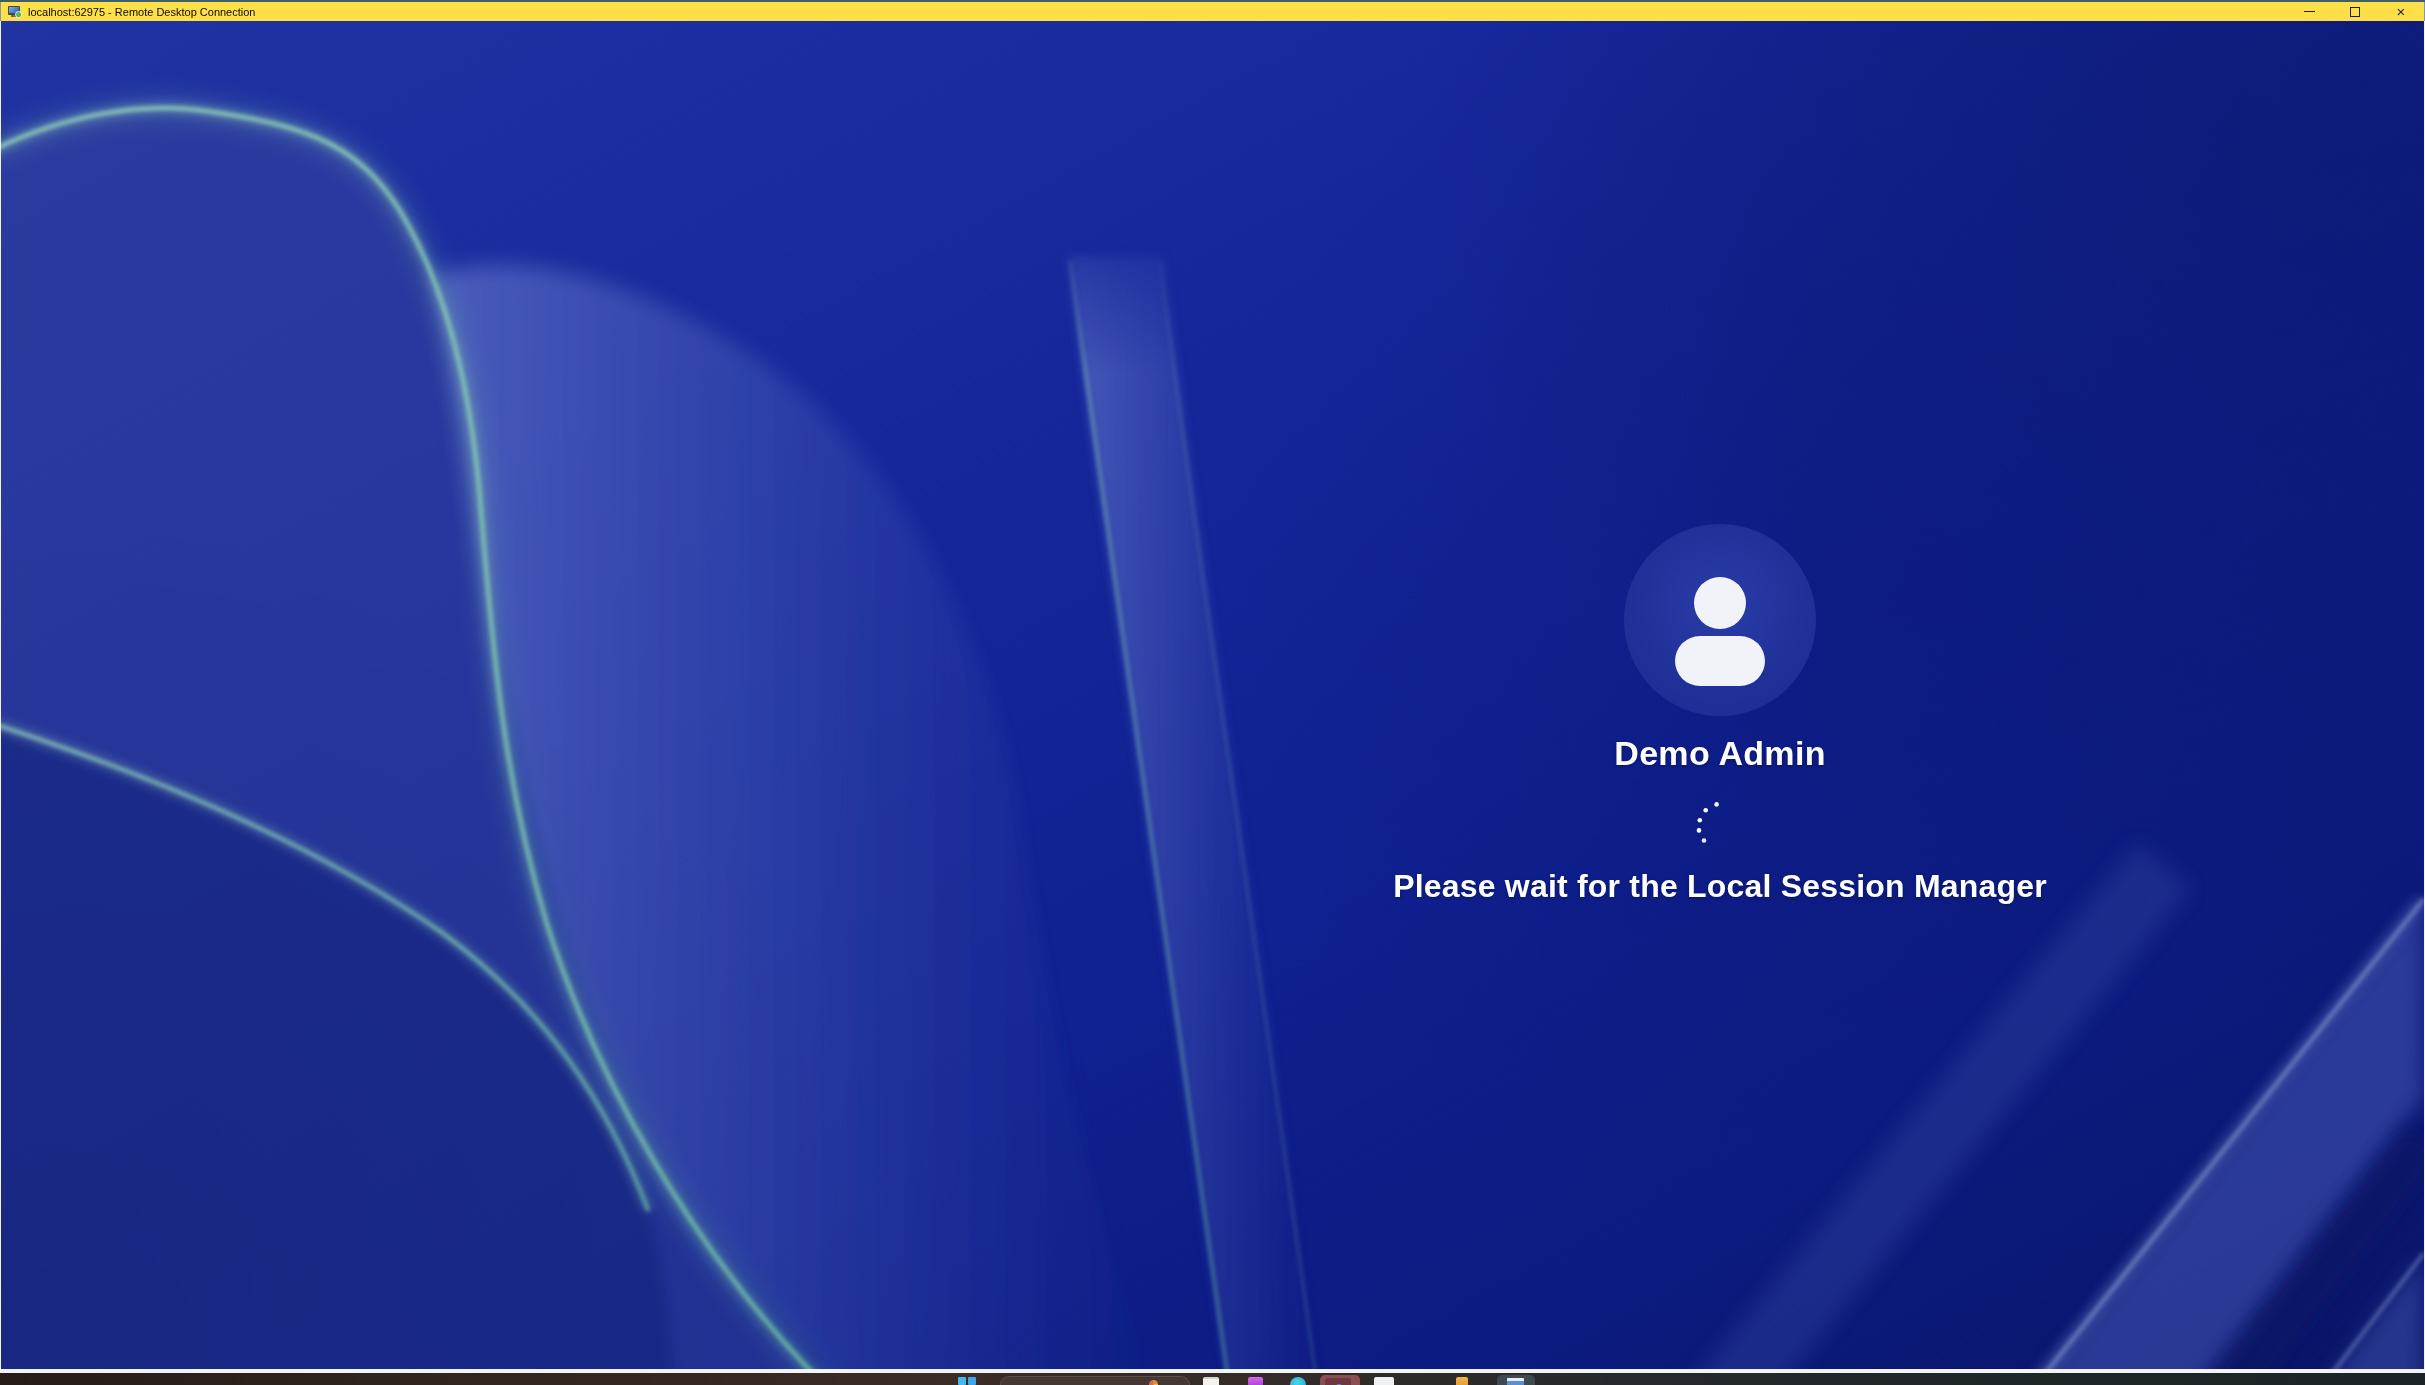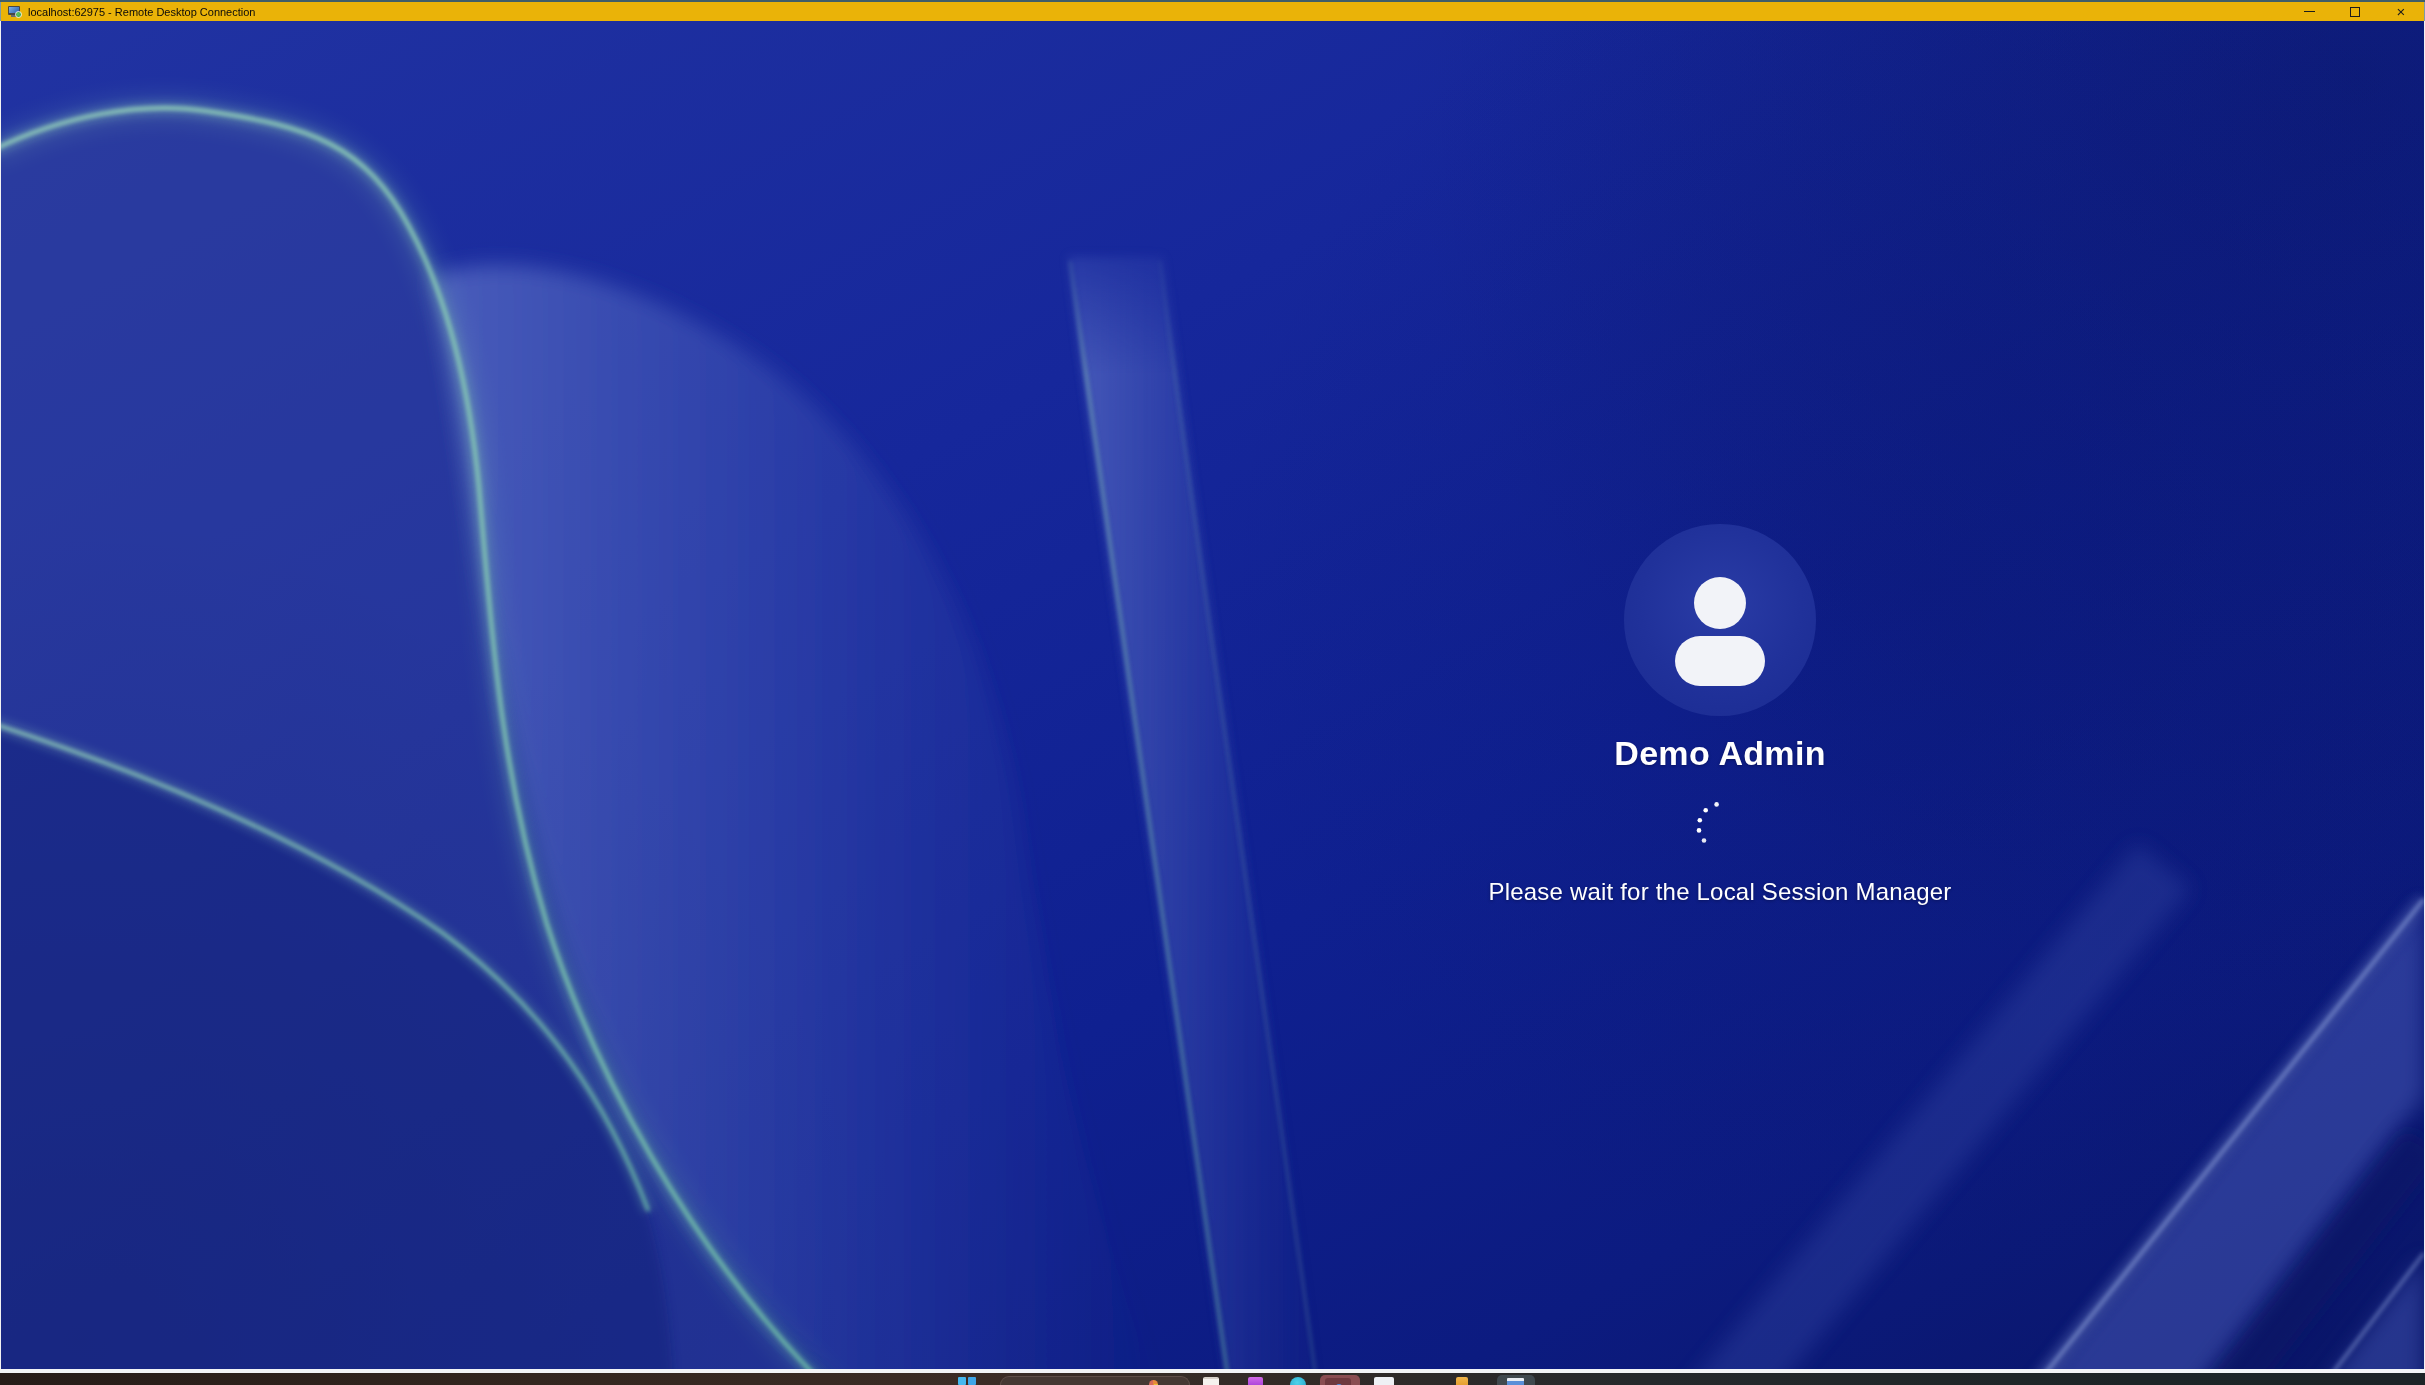--- a/index.html
+++ b/index.html
@@ -8,21 +8,21 @@
 
   #rdp-window {
     position:relative; width:2425px; height:1385px;
     background:#f2f2f2;
   }
 
   
   #top-accent { position:absolute; left:0; top:0; width:2425px; height:2px; background:#3f5e69; }
   #title-bar {
     position:absolute; left:0; top:2px; width:2425px; height:19px;
-    background:#eab308; display:flex; align-items:center;
+    background:#fde047; display:flex; align-items:center;
     border-left:1px solid #7e9aa6; border-right:1px solid #7e9aa6;
   }
   .rdp-ico { position:relative; width:14px; height:12px; margin-left:7px; flex:0 0 auto; }
   .rdp-ico .mon { position:absolute; left:0; top:0; width:12px; height:9px; background:#474747; border-radius:1px; }
   .rdp-ico .scr { position:absolute; left:1px; top:1px; width:10px; height:6px; background:linear-gradient(135deg,#7ab0e8,#2d5fae); }
   .rdp-ico .std { position:absolute; left:3px; top:9px; width:6px; height:2px; background:#6b6b6b; }
   .rdp-ico .badge { position:absolute; right:0; bottom:0; width:7px; height:7px; border-radius:50%;
     background:radial-gradient(circle at 40% 40%, #5fc468, #2f9e3c); border:1px solid #e9efe9; }
   #title-text { font-size:11px; color:#0a0a0a; margin-left:6px; white-space:nowrap; }
   #win-controls { margin-left:auto; display:flex; height:100%; }
@@ -45,21 +45,21 @@
   }
   #avatar {
     width:192px; height:192px; border-radius:50%;
     background:radial-gradient(circle at 50% 42%, #2a3ca6 0%, #20319a 55%, #1a2b91 100%);
     position:relative; flex:0 0 auto;
   }
   #avatar svg { position:absolute; left:0; top:0; }
   #user-name { margin-top:18px; font-size:34px; font-weight:700; letter-spacing:.3px; line-height:38px;
     text-shadow:0 1px 3px rgba(0,0,20,.35); }
   #spinner { margin-top:22px; width:56px; height:56px; }
-  #status-msg { margin-top:28px; font-size:24px; font-weight:400; letter-spacing:.2px;
+  #status-msg { margin-top:18px; font-size:32px; font-weight:700; letter-spacing:.2px;
     text-shadow:0 1px 3px rgba(0,0,20,.35); white-space:nowrap; }
 
   
   #bottom-border { position:absolute; left:0; top:1369px; width:2425px; height:4px; background:#f2f4f6; }
   #host-taskbar {
     position:absolute; left:0; top:1373px; width:2425px; height:12px; overflow:hidden;
     background:linear-gradient(90deg,#261c18 0%,#33261f 22%,#3b2c25 40%,#332b27 52%,#25292c 68%,#1d2527 88%,#1c2427 100%);
   }
   .tb { position:absolute; top:4px; }
   .start-sq { position:absolute; width:8px; height:8px; background:#45b8ef; border-radius:1px; }

